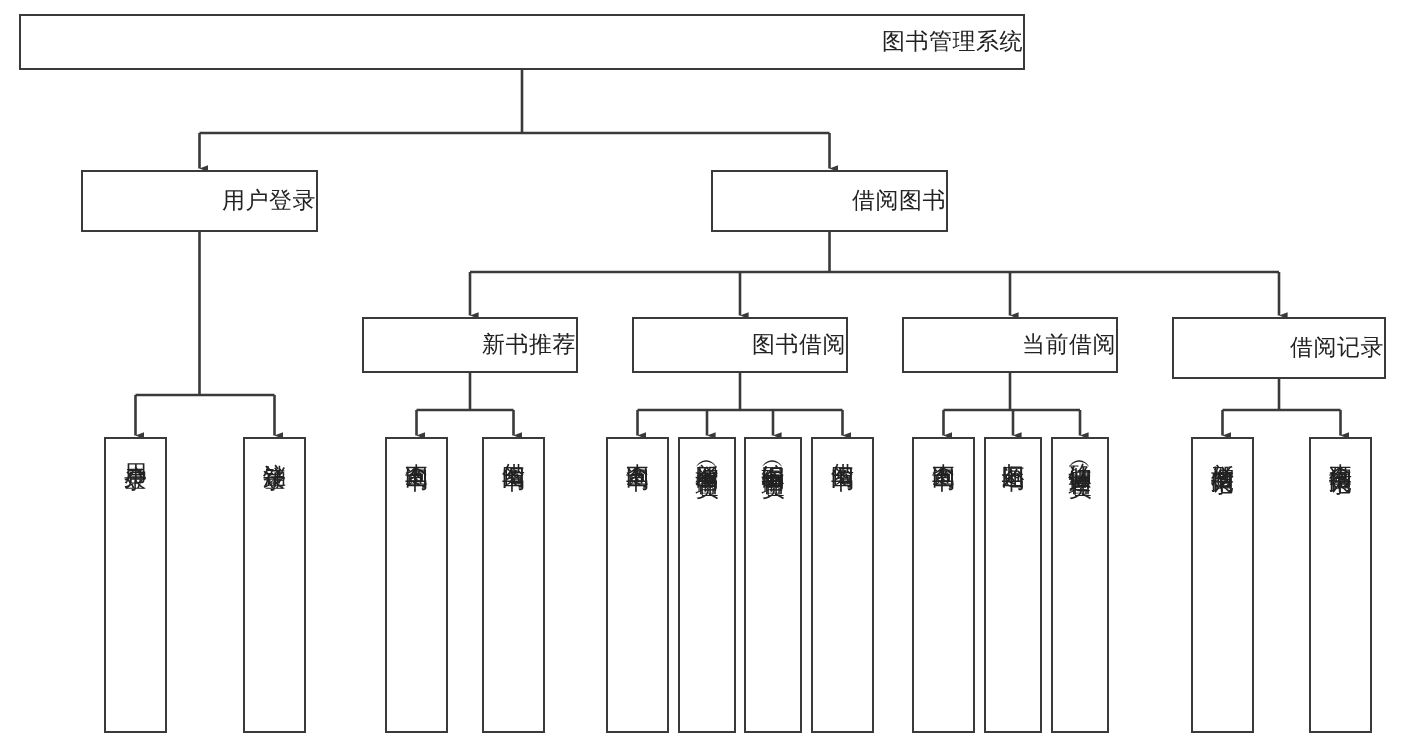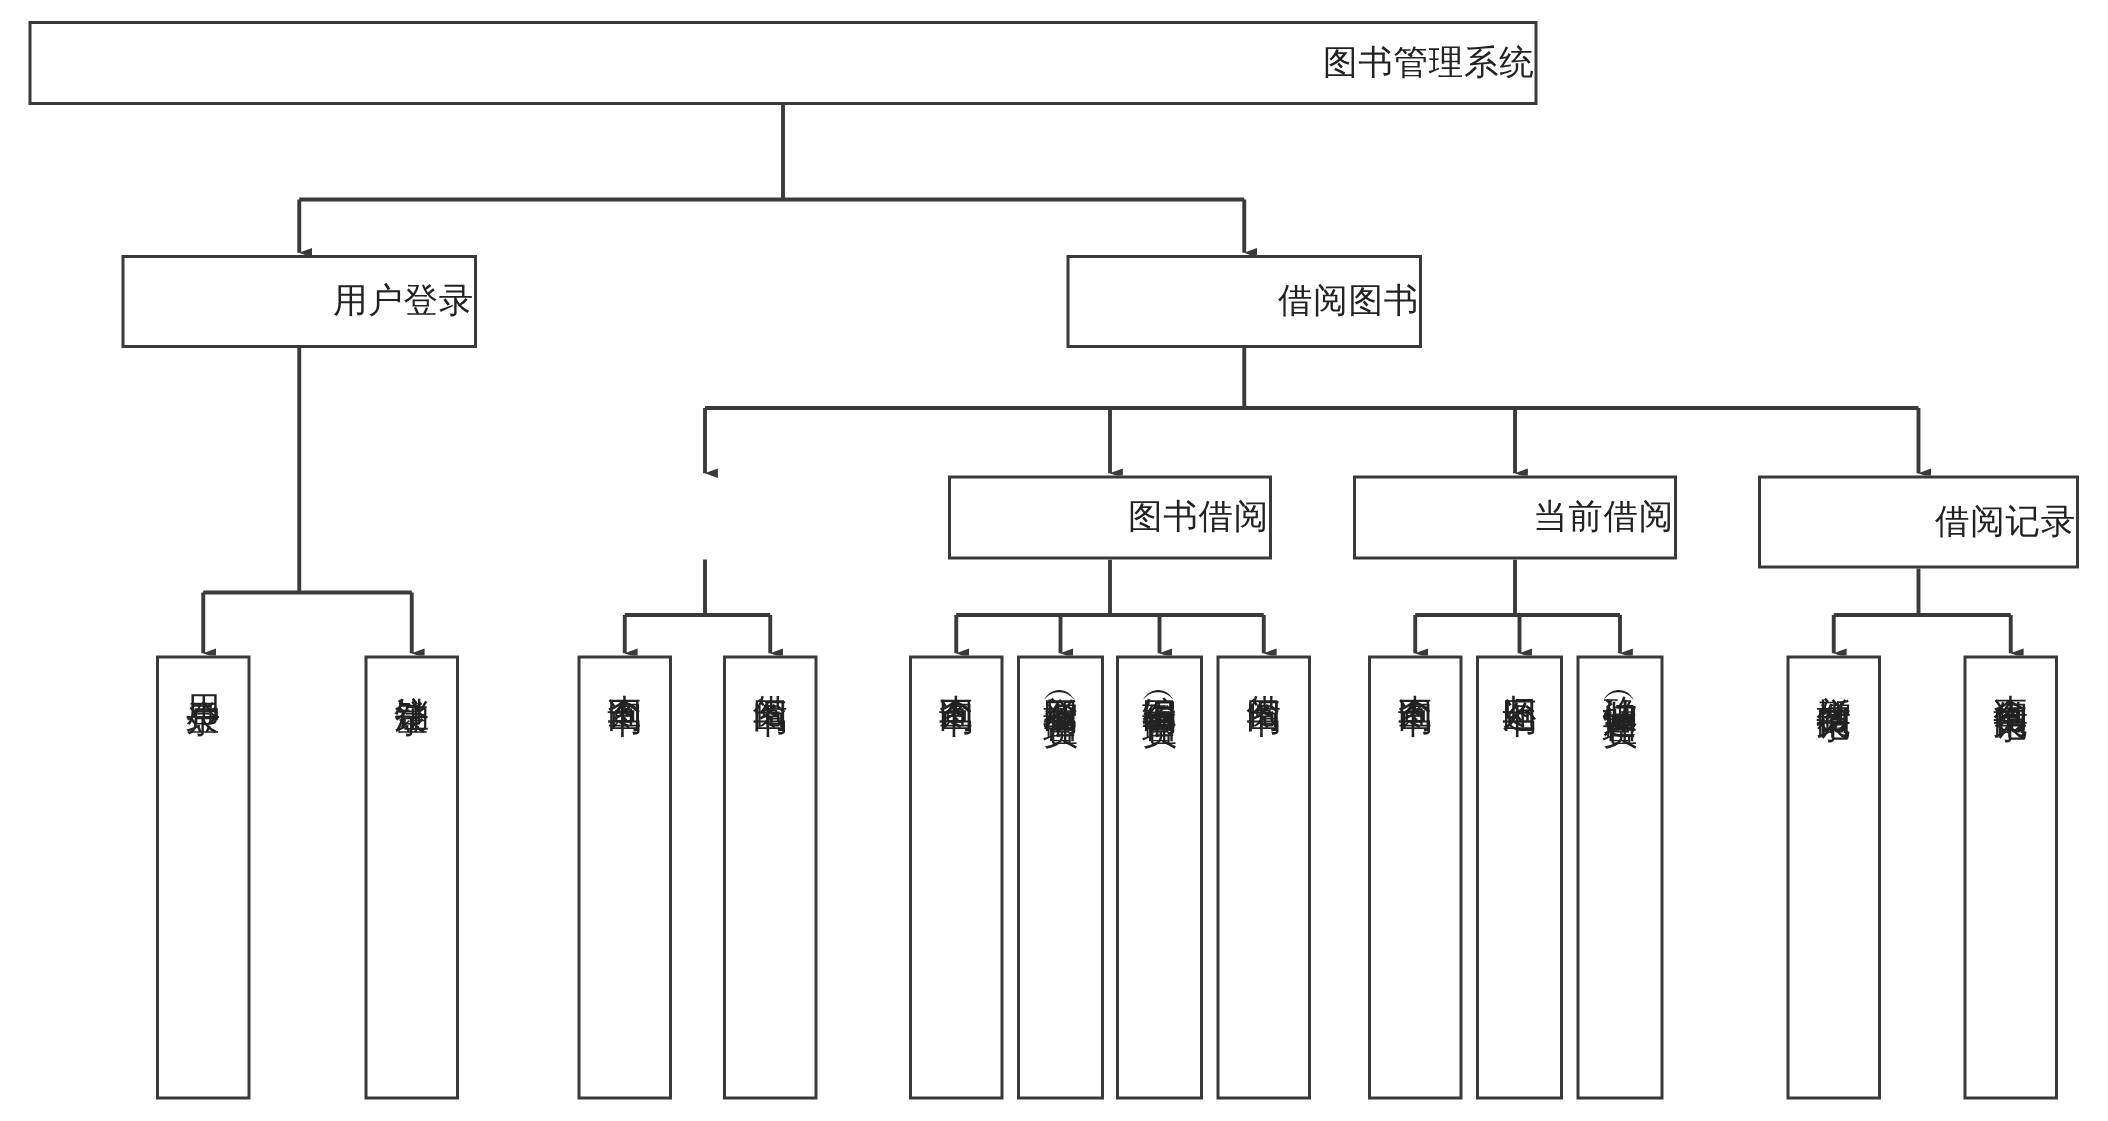--- a/index.html
+++ b/index.html
@@ -121,20 +121,23 @@
     <span class="node-label-h">图书管理系统</span>
   </div>
 
   <div class="node-box" id="box-l2-0" style="left: 81px; top: 170px; width: 237px; height: 62px;">
     <span class="node-label-h">用户登录</span>
   </div>
   <div class="node-box" id="box-l2-1" style="left: 711px; top: 170px; width: 237px; height: 62px;">
     <span class="node-label-h">借阅图书</span>
   </div>
 
+  <div class="node-box" id="box-l3-0" style="left: 362px; top: 317px; width: 216px; height: 56px;">
+    <span class="node-label-h">新书推荐</span>
+  </div>
   <div class="node-box" id="box-l3-2" style="left: 902px; top: 317px; width: 216px; height: 56px;">
     <span class="node-label-h">当前借阅</span>
   </div>
   <div class="node-box" id="box-l3-1" style="left: 632px; top: 317px; width: 216px; height: 56px;">
     <span class="node-label-h">图书借阅</span>
   </div>
   <div class="node-box" id="box-l3-3" style="left: 1172px; top: 317px; width: 214px; height: 62px;">
     <span class="node-label-h">借阅记录</span>
   </div>
 

